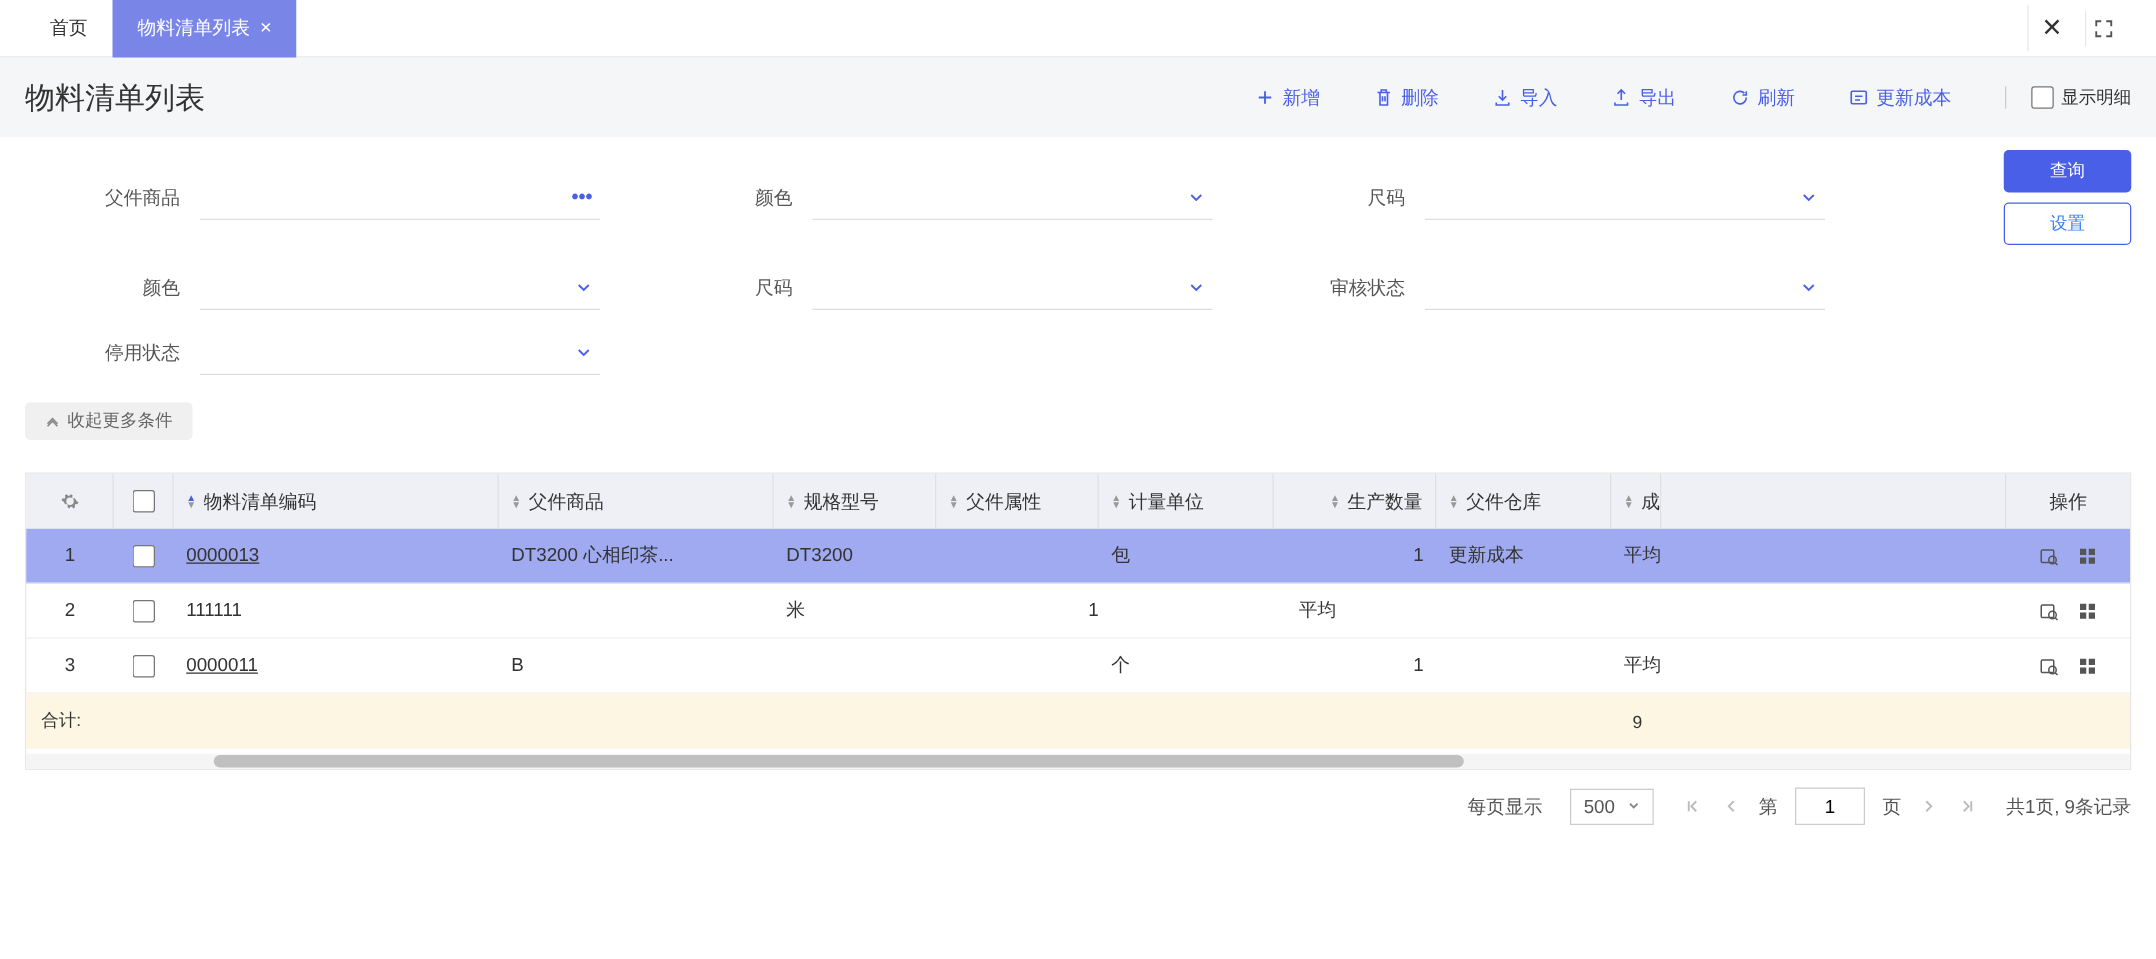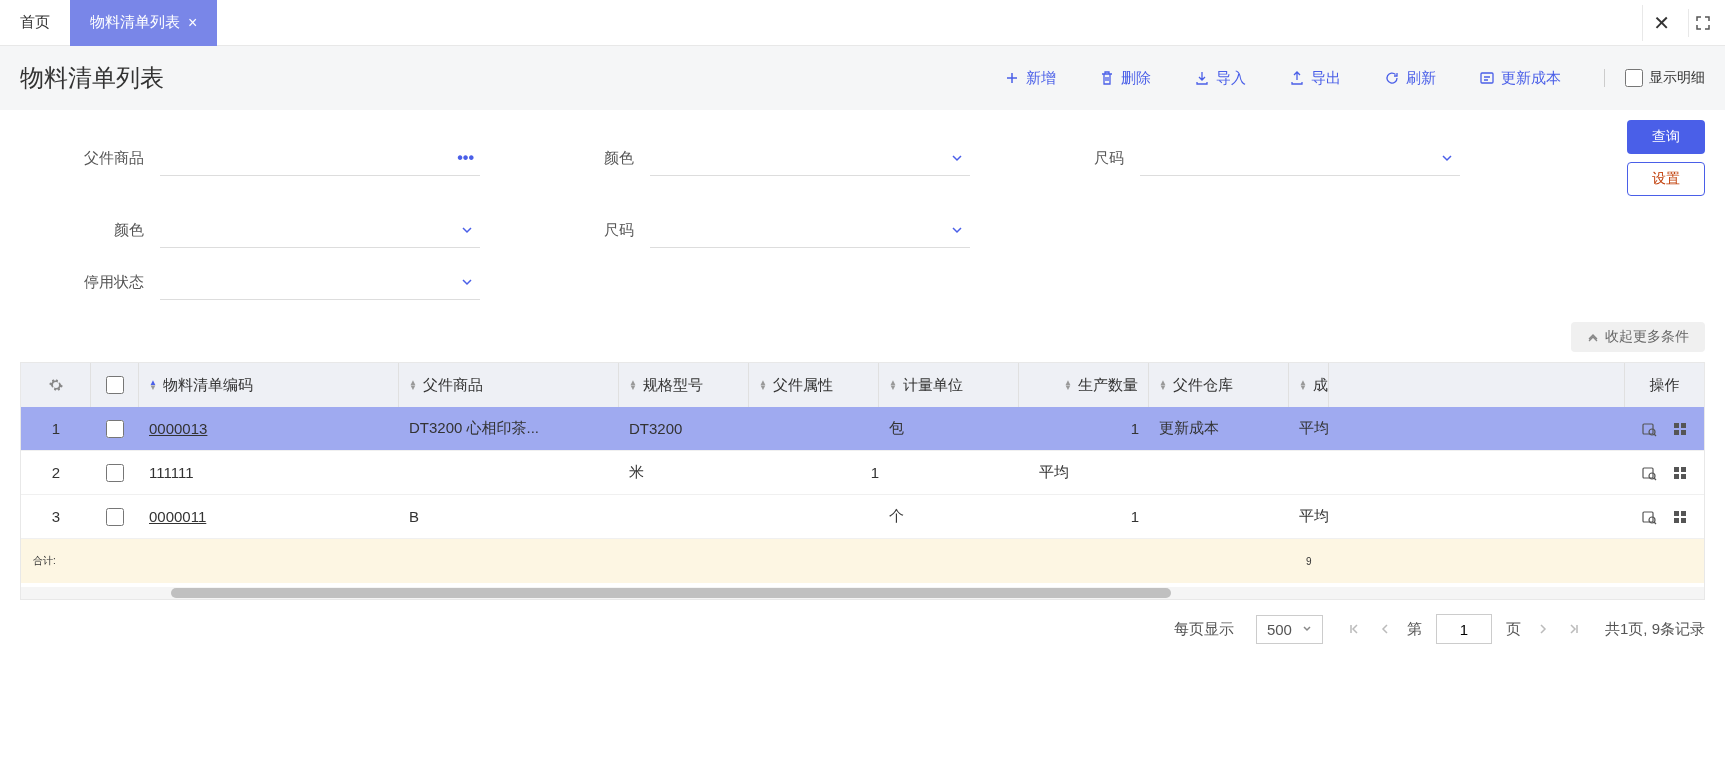--- a/index.html
+++ b/index.html
@@ -1,19 +1,19 @@
 <!DOCTYPE html>
 <html><head>
   <meta charset="utf-8">
   <style>
     * { margin: 0; padding: 0; box-sizing: border-box; font-family: -apple-system, "Microsoft YaHei", sans-serif; }
     body { background: #fff; font-size: 14px; color: #333; overflow: hidden; width: 1725px; height: 767px; }
     
     
-    .tabs { display: flex; align-items: center; height: 46px; border-bottom: 1px solid #e8e8e8; padding: 0 0; }
+    .tabs { display: flex; align-items: center; height: 46px; border-bottom: 1px solid #e8e8e8; padding: 0 20px; }
     .tab { padding: 0 20px; height: 46px; display: flex; align-items: center; cursor: pointer; font-size: 15px; }
     .tab.active { background: #7986e8; color: #fff; }
     .tab-close { margin-left: 8px; font-size: 16px; cursor: pointer; }
     .tabs-right { margin-left: auto; display: flex; align-items: center; gap: 8px; padding-right: 8px; }
     .big-close { font-size: 20px; padding: 6px 10px; cursor: pointer; border-left: 1px solid #e8e8e8; }
     .expand-icon { padding: 6px; cursor: pointer; border-left: 1px solid #e8e8e8; display: flex; align-items: center; }
     
     
     .toolbar { display: flex; align-items: center; padding: 16px 20px; background: #f5f6f7; }
     .page-title { font-size: 24px; font-weight: 500; }
@@ -26,22 +26,22 @@
     
     .filter-area { background: #fff; padding: 10px 20px 0; }
     .filter-row { display: flex; gap: 30px; margin-bottom: 16px; align-items: center; }
     .filter-field { display: flex; align-items: center; flex: 1; max-width: 460px; }
     .filter-label { width: 140px; text-align: right; padding-right: 16px; font-size: 15px; color: #555; }
     .filter-input { flex: 1; height: 36px; border: none; border-bottom: 1px solid #ddd; display: flex; align-items: center; justify-content: flex-end; padding: 0 6px; cursor: pointer; }
     .filter-input .dots { color: #4a5fe8; font-size: 16px; font-weight: bold; }
     .filter-input .chevron { color: #4a5fe8; }
     .filter-buttons { display: flex; flex-direction: column; gap: 8px; margin-left: auto; }
     .btn-primary { background: #4a5fe8; color: #fff; border: none; padding: 8px 24px; border-radius: 4px; cursor: pointer; font-size: 14px; }
-    .btn-outline { background: #fff; color: #c2410c; border: 1px solid #4a5fe8; padding: 7px 24px; border-radius: 4px; cursor: pointer; font-size: 14px; }
-    .collapse-bar { text-align: right; padding: 6px 0 10px; }
+    .btn-outline { background: #fff; color: #3b82f6; border: 1px solid #4a5fe8; padding: 7px 36px; border-radius: 4px; cursor: pointer; font-size: 14px; }
+    .collapse-bar { text-align: left; padding: 6px 0 26px; }
     .collapse-btn { display: inline-flex; align-items: center; gap: 6px; background: #f0f0f0; padding: 6px 16px; border-radius: 4px; cursor: pointer; color: #666; font-size: 14px; }
     
     
     .table-wrap { margin: 0 20px; border: 1px solid #e8e8e8; }
     .table-header { display: flex; background: #eef0f5; height: 44px; align-items: center; font-weight: 500; font-size: 15px; }
     .table-header .cell { border-right: 1px solid #e0e0e0; height: 100%; display: flex; align-items: center; padding: 0 10px; }
     .sort-icon { margin-right: 6px; display: inline-flex; flex-direction: column; line-height: 5px; font-size: 8px; color: #999; }
     .sort-icon span:first-child { color: #4a5fe8; }
     .gear { color: #888; cursor: pointer; }
     
@@ -53,23 +53,23 @@
     .col-idx { width: 70px; justify-content: center; }
     .col-chk { width: 48px; justify-content: center; }
     .col-code { width: 260px; }
     .col-parent { width: 220px; }
     .col-spec { width: 130px; }
     .col-attr { width: 130px; }
     .col-unit { width: 140px; }
     .col-qty { width: 130px; justify-content: flex-end; }
     .col-wh { width: 140px; }
     .col-cut { width: 40px; }
-    .col-act { width: 80px; margin-left: auto; justify-content: center; gap: 16px; }
-    
-    .footer-row { display: flex; height: 44px; align-items: center; background: #fdf6e3; font-size: 10px; }
+    .col-act { width: 100px; margin-left: auto; justify-content: center; gap: 16px; }
+    
+    .footer-row { display: flex; height: 44px; align-items: center; background: #fdf6e3; font-size: 14px; }
     .footer-row .cell { padding: 0 12px; }
     
     .scroll-bar { height: 12px; background: #f5f5f5; position: relative; margin-top: 4px; }
     .scroll-thumb { position: absolute; left: 150px; width: 1000px; height: 10px; top: 1px; background: #c0c0c0; border-radius: 5px; }
     
     
     .pagination { display: flex; align-items: center; justify-content: flex-end; padding: 14px 20px 0; gap: 22px; font-size: 15px; color: #555; }
     .page-select { border: 1px solid #ccc; padding: 5px 10px; display: inline-flex; align-items: center; gap: 10px; cursor: pointer; }
     .page-input { border: 1px solid #ccc; width: 56px; height: 30px; text-align: center; font-size: 15px; }
     .page-nav { display: flex; align-items: center; gap: 14px; }
@@ -198,20 +198,30 @@
       <div class="filter-input">
           <span class="chevron">
             <svg width="14" height="14" viewBox="0 0 14 14" stroke="#4a5fe8" stroke-width="1.5" fill="none">
               <path d="M3 5l4 4 4-4"></path>
             </svg>
           </span>
         </div>
     </div>
     <div class="filter-field">
       <div class="filter-label">尺码</div>
+      <div class="filter-input">
+          <span class="chevron">
+            <svg width="14" height="14" viewBox="0 0 14 14" stroke="#4a5fe8" stroke-width="1.5" fill="none">
+              <path d="M3 5l4 4 4-4"></path>
+            </svg>
+          </span>
+        </div>
+    </div>
+    <div class="filter-field">
+      <div class="filter-label">审核状态</div>
       <div class="filter-input">
           <span class="chevron">
             <svg width="14" height="14" viewBox="0 0 14 14" stroke="#4a5fe8" stroke-width="1.5" fill="none">
               <path d="M3 5l4 4 4-4"></path>
             </svg>
           </span>
         </div>
     </div>
     <div style="width:90px"></div>
   </div>

